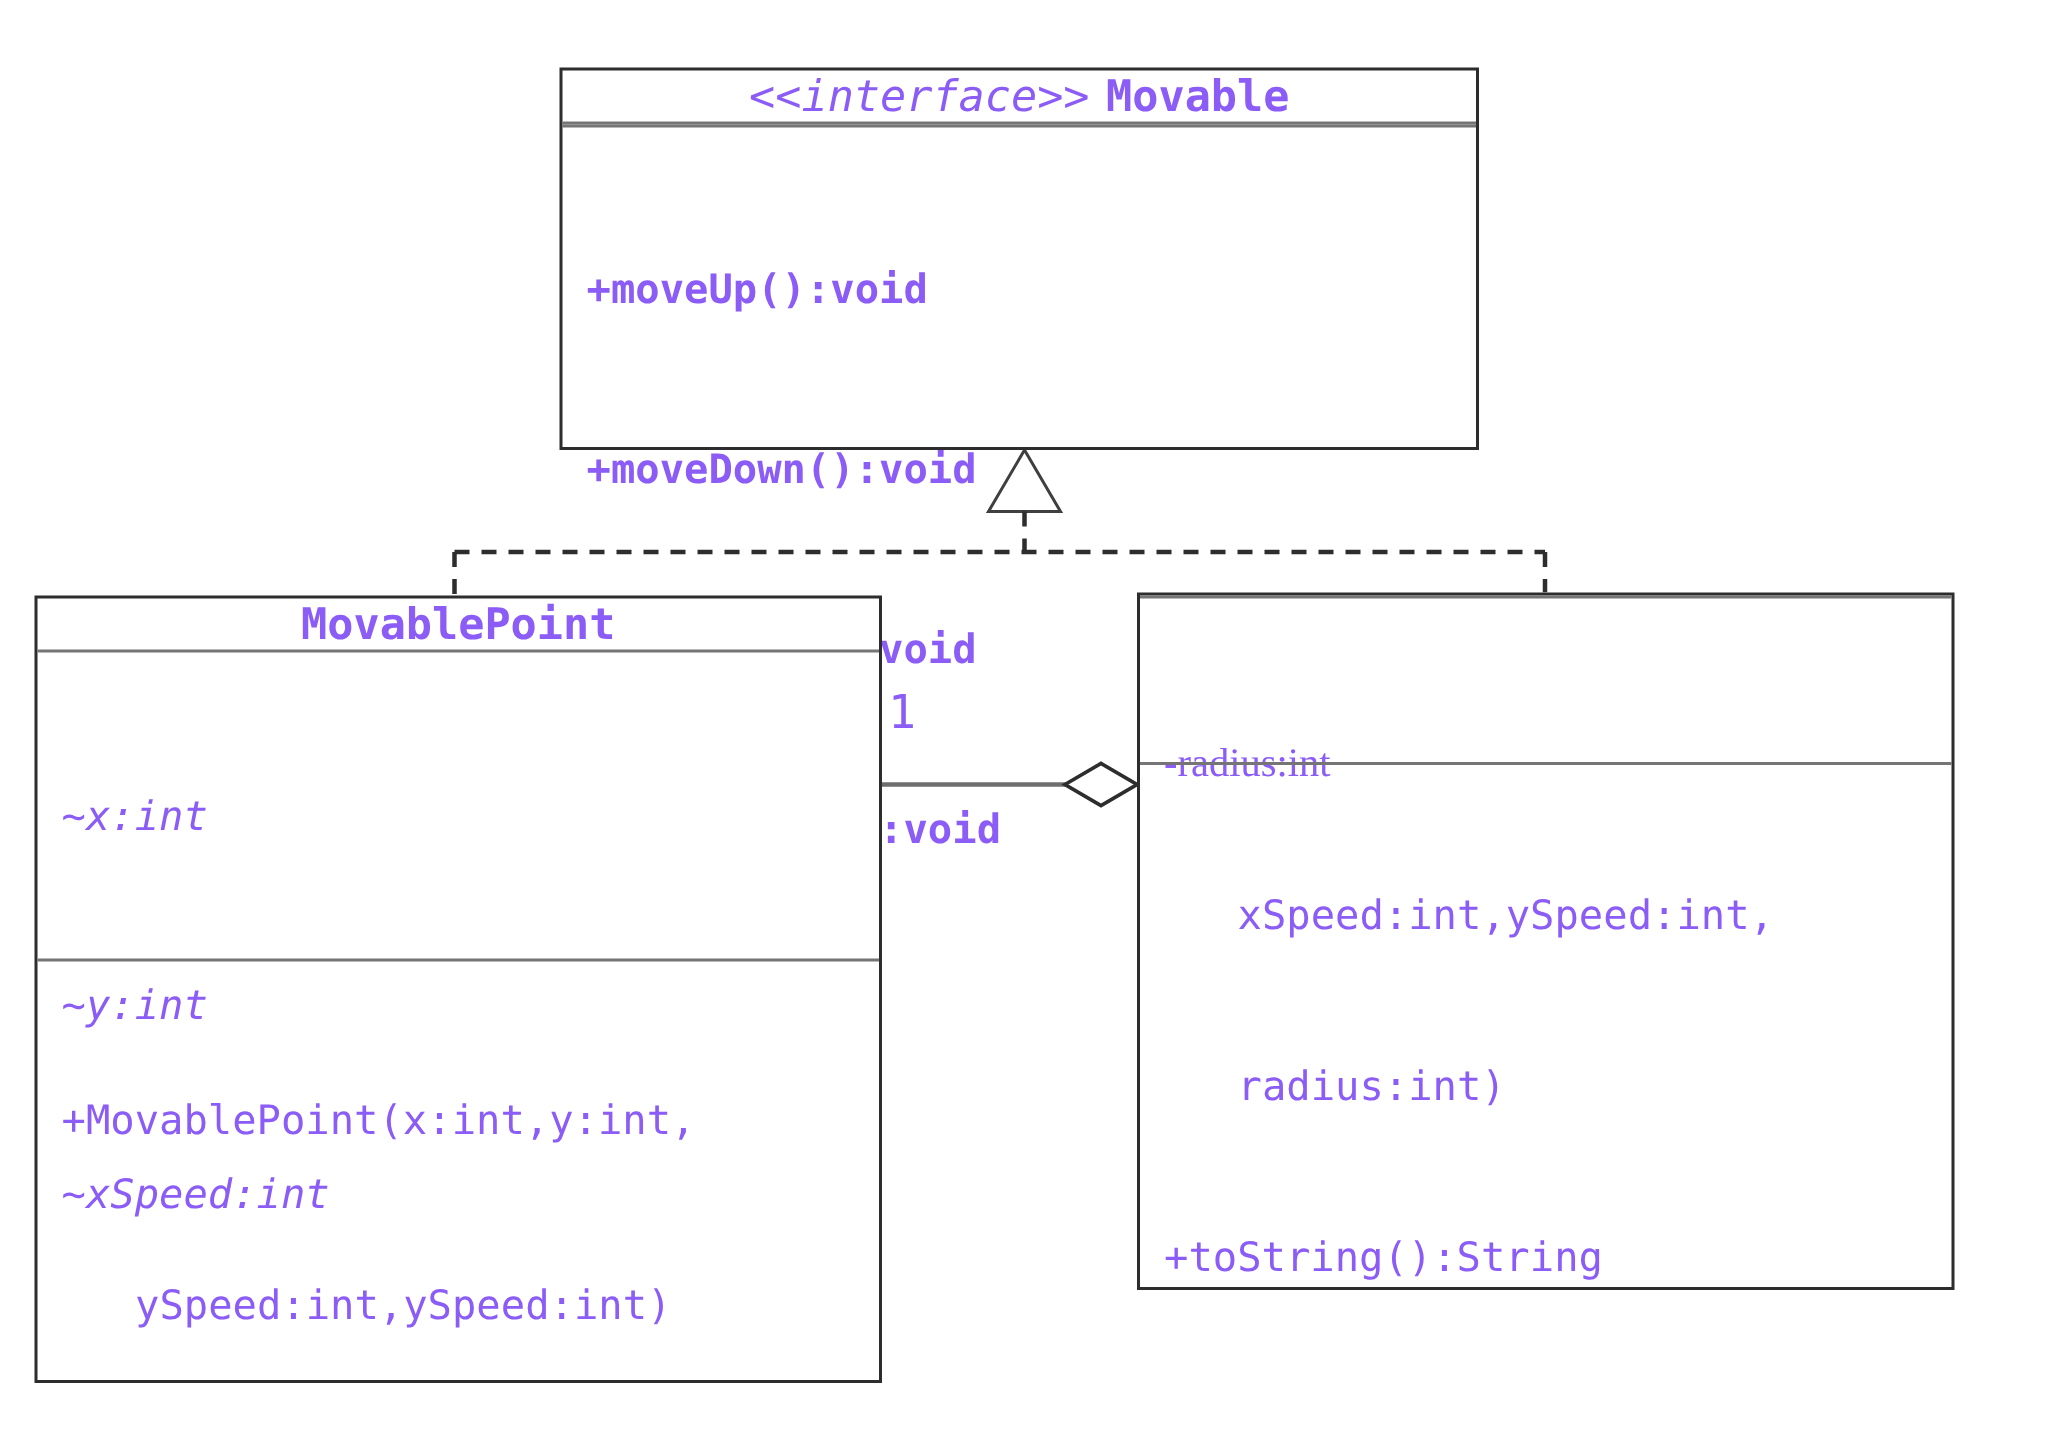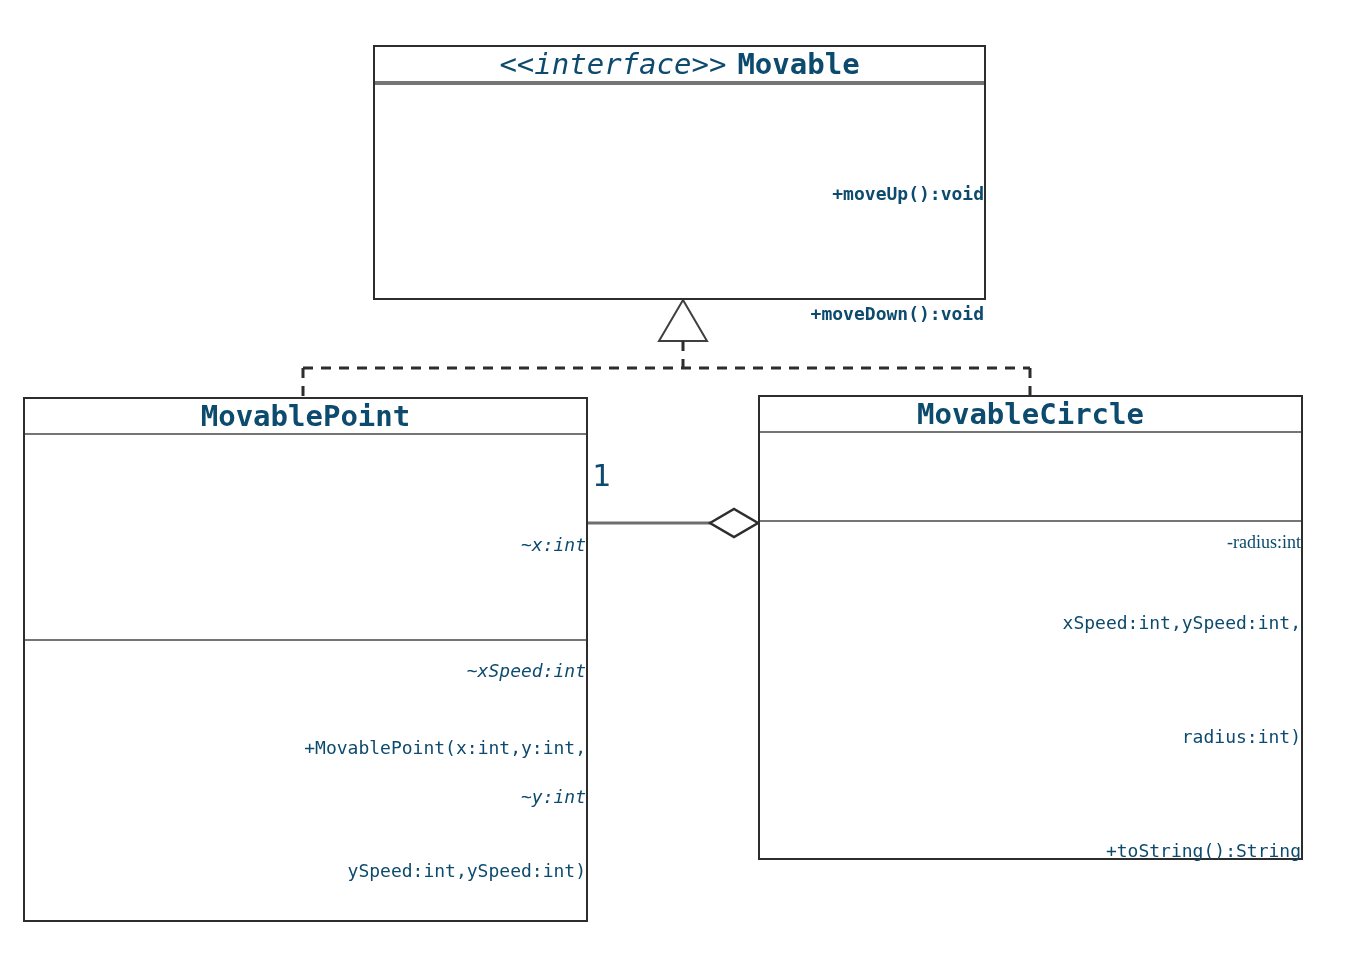--- a/index.html
+++ b/index.html
@@ -3,21 +3,21 @@
 <meta charset="utf-8">
 <style>
   * { box-sizing: border-box; }
   html, body { margin: 0; padding: 0; background: #ffffff; }
   #canvas {
     position: relative;
     width: 1364px;
     height: 958px;
     background: #ffffff;
     font-family: "DejaVu Sans Mono", "Liberation Mono", monospace;
-    color: #0c4a6e;
+    color: #8b5cf6;
     overflow: hidden;
   }
   #connectors {
     position: absolute;
     left: 0; top: 0;
     width: 1364px; height: 958px;
     pointer-events: none;
   }
   .uml-box {
     position: absolute;
@@ -32,23 +32,22 @@
     font-weight: bold;
     display: flex;
     align-items: center;
     justify-content: center;
   }
   .compartment {
     border-top: 2px solid #757575;
   }
   .rows {
     padding: 5px 0 0 16px;
-    font-size: 18px;
+    font-size: 27px;
     white-space: pre;
-    text-align: right;
   }
   .row { }
   .b  { font-weight: bold; }
   .it { font-style: italic; font-weight: normal; }
   .bi { font-weight: bold; }
   .indent { padding-left: 49px; }
 
   
   #iface-box   { left: 373px; top: 45px;  width: 613px; height: 255px; }
   #iface-title { height: 59px; }
@@ -61,21 +60,21 @@
   #point-box   { left: 23px; top: 397px; width: 565px; height: 525px; }
   #point-title { height: 63px; }
   #point-attrs { height: 206px; font-style: italic; }
   #point-attrs .rows { line-height: 42px; padding-top: 5px; }
   #point-methods { flex: 1; }
   #point-methods .rows { line-height: 41px; padding-top: 4px; }
 
   
   #circle-box   { left: 758px; top: 395px; width: 545px; height: 465px; }
   #circle-title { height: 63px; }
-  #circle-attrs { height: 89px; font-family: Liberation Serif, serif; }
+  #circle-attrs { height: 111px; font-family: Liberation Serif, serif; }
   #circle-attrs .rows { line-height: 42px; padding-top: 4px; }
   #circle-methods { flex: 1; }
   #circle-methods .rows { line-height: 38px; padding-top: 6px; }
 
   #multiplicity-label {
     position: absolute;
     left: 592px;
     top: 460px;
     font-size: 31px;
     line-height: 31px;
@@ -119,41 +118,38 @@
     </div>
   </div>
 
   <div class="uml-box" id="point-box">
     <div class="uml-title" id="point-title">
       <span class="b">MovablePoint</span>
     </div>
     <div class="compartment" id="point-attrs">
       <div class="rows">
         <div class="row">~x:int</div>
+        <div class="row">~y:int</div>
         <div class="row">~xSpeed:int</div>
-        <div class="row">~y:int</div>
       </div>
     </div>
     <div class="compartment" id="point-methods">
       <div class="rows">
         <div class="row">+MovablePoint(x:int,y:int,</div>
         <div class="row indent">ySpeed:int,ySpeed:int)</div>
         <div class="row">+toString():String</div>
         
         
         
         
       </div>
     </div>
   </div>
 
   <div class="uml-box" id="circle-box">
-    <div class="uml-title" id="circle-title">
-      <span class="b">MovableCircle</span>
-    </div>
     <div class="compartment" id="circle-attrs">
       <div class="rows">
         <div class="row">-radius:int</div>
       </div>
     </div>
     <div class="compartment" id="circle-methods">
       <div class="rows">
         <div class="row indent">xSpeed:int,ySpeed:int,</div>
         <div class="row indent">radius:int)</div>
         <div class="row">+toString():String</div>

